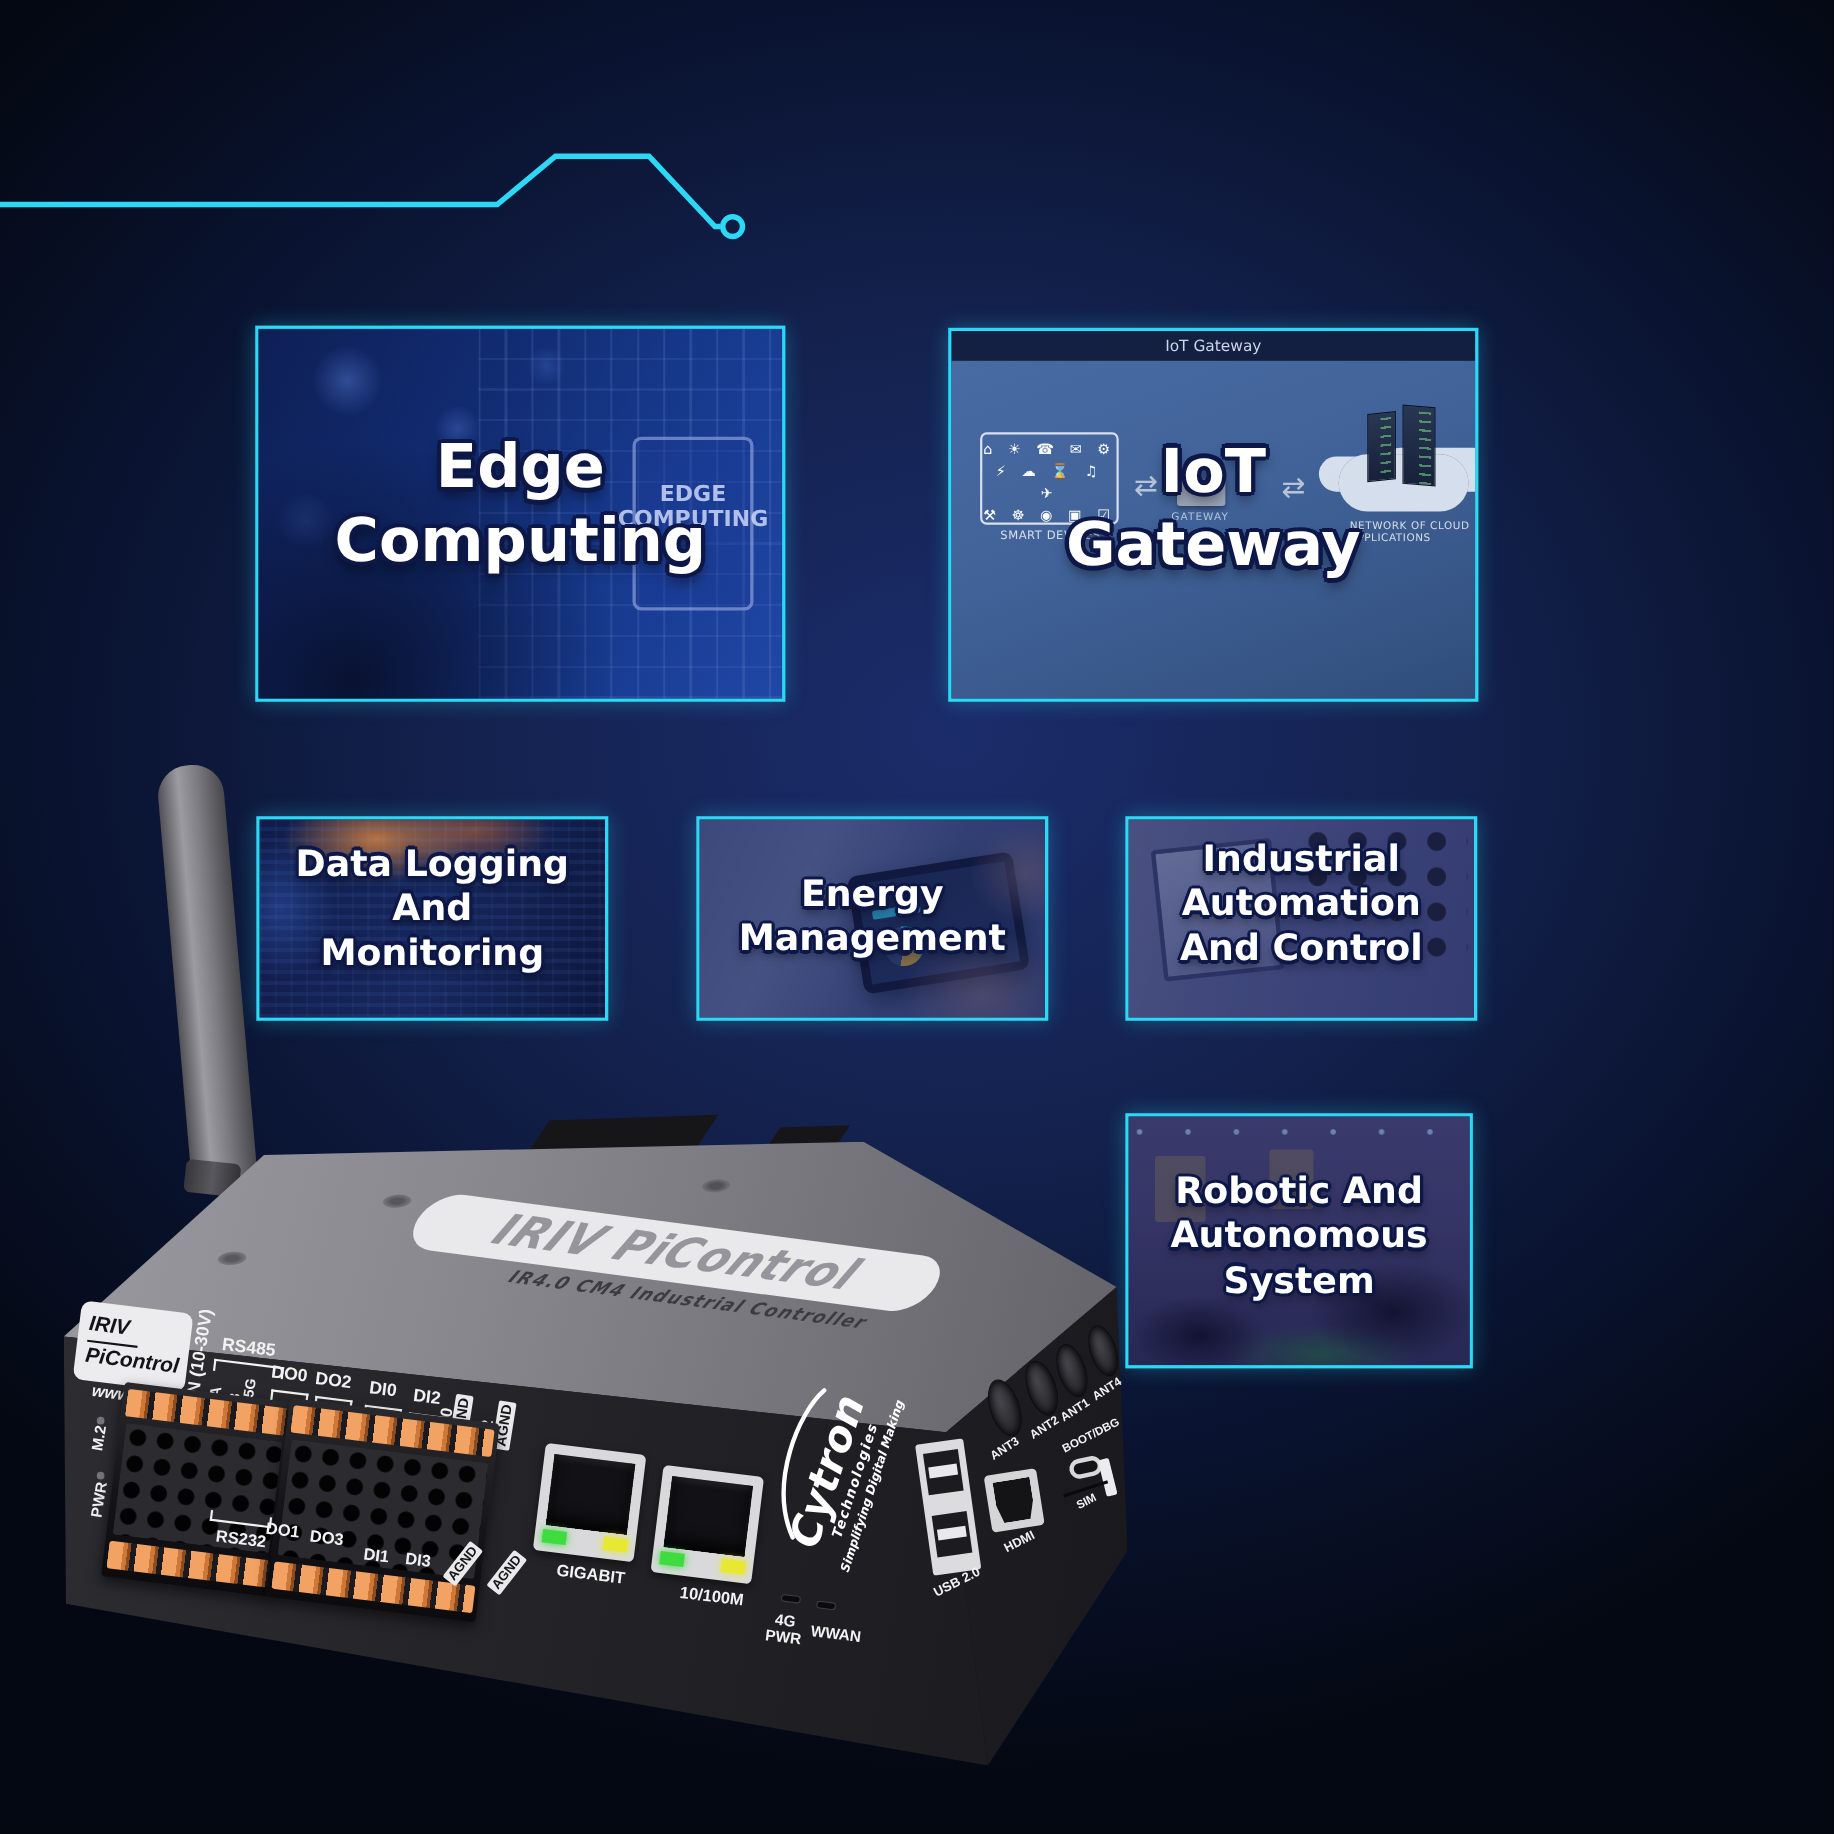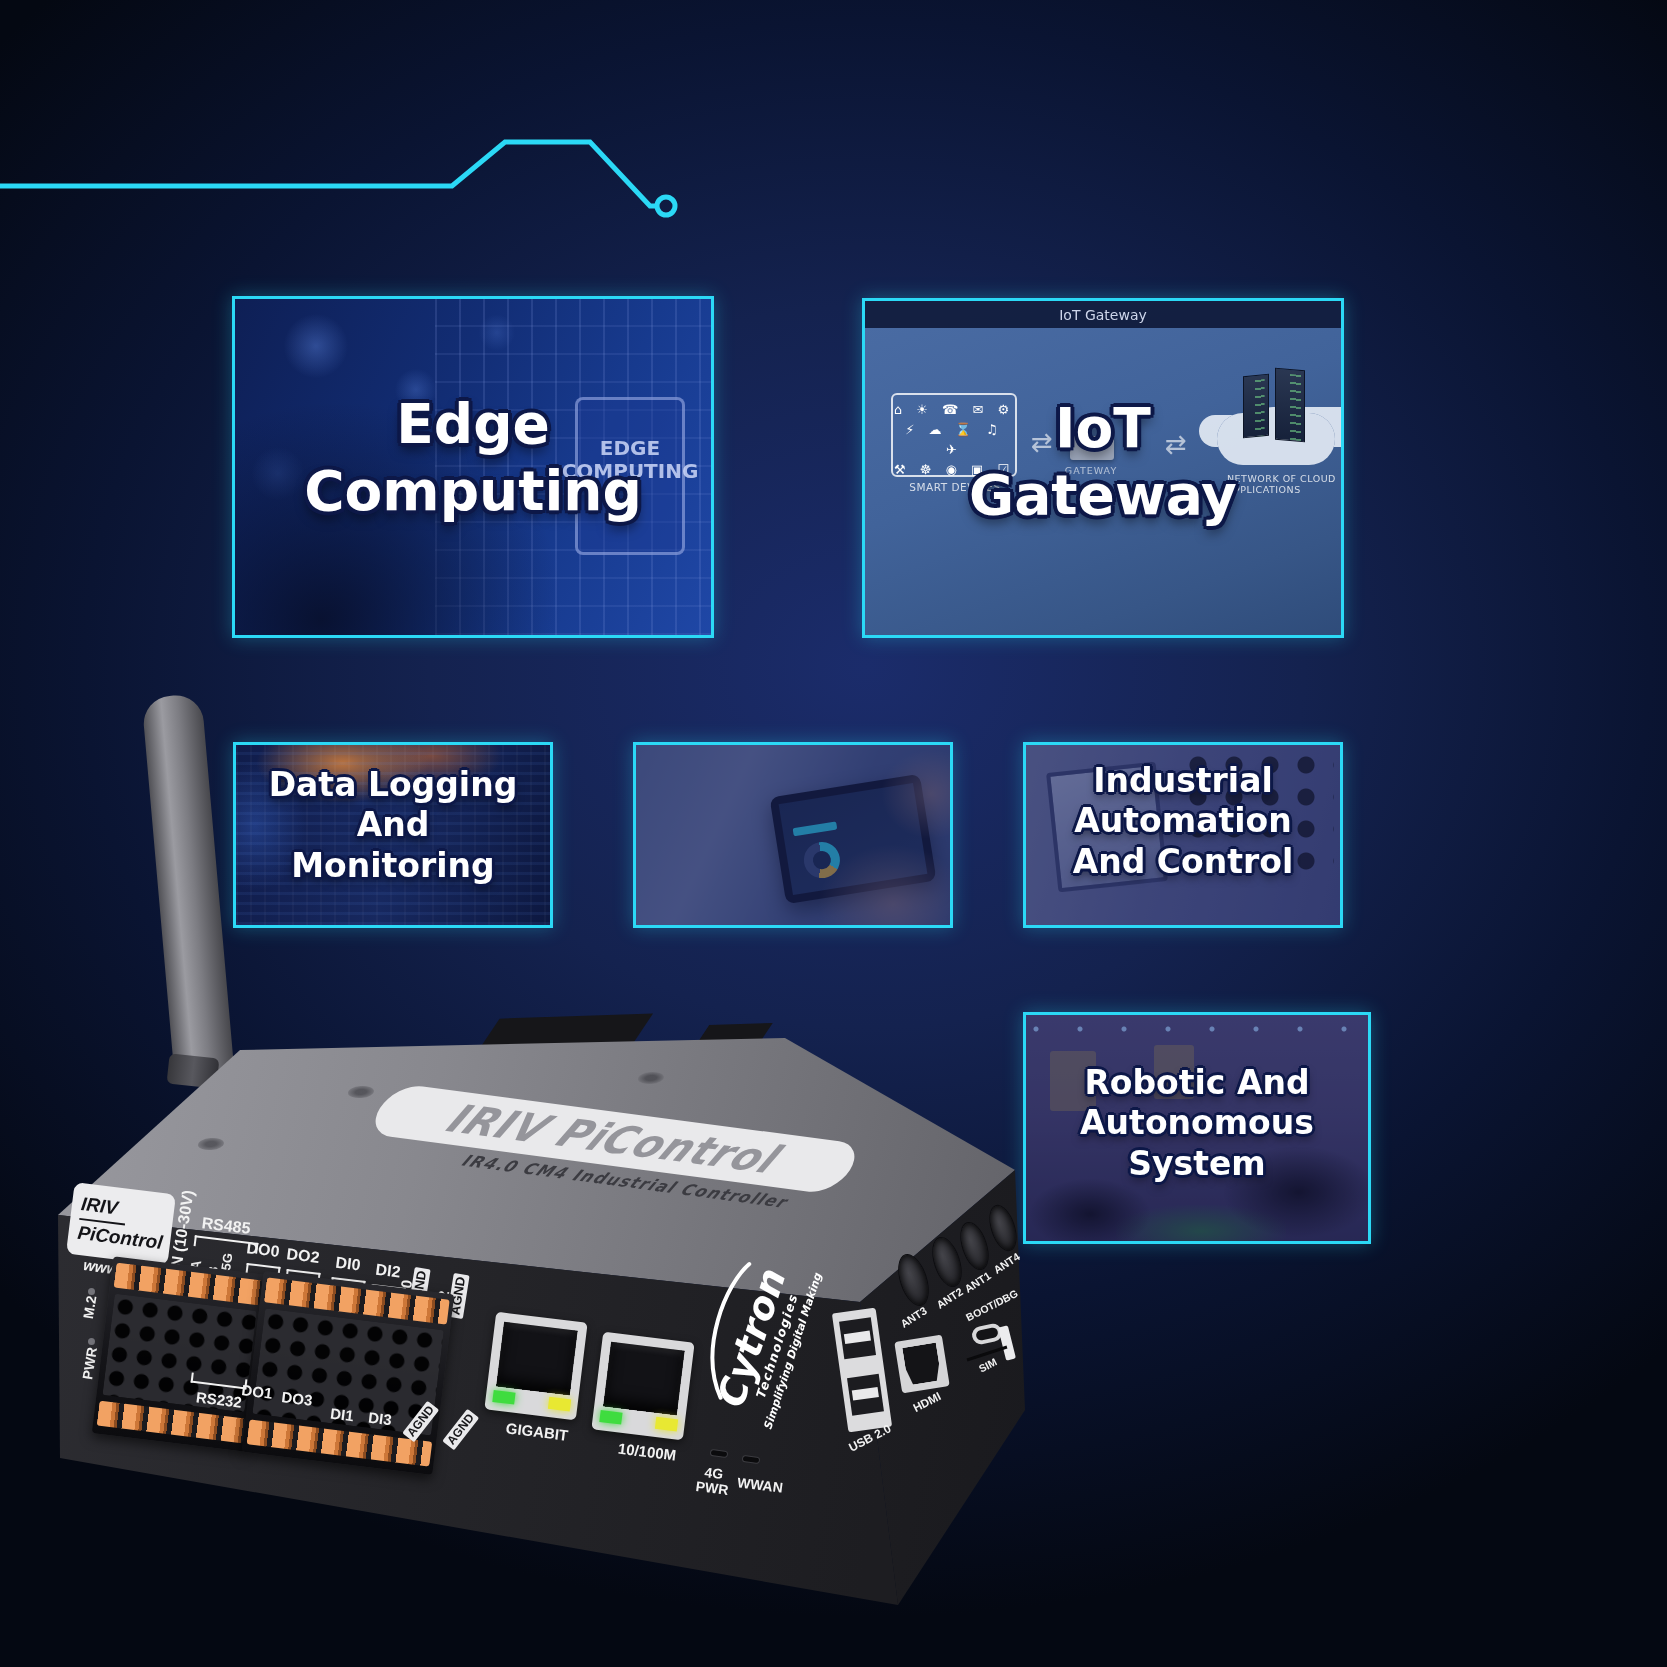--- a/index.html
+++ b/index.html
@@ -90,21 +90,21 @@
   .energy-hand { position:absolute; z-index:1; background:radial-gradient(ellipse, rgba(170,132,128,.55), transparent 70%); }
 
   .card-industrial { left:1023px; top:742px; width:320px; height:186px; }
   .ind-base { background:linear-gradient(105deg,#6d749f 0%,#585f92 45%,#484f83 100%); }
   .ind-screen { position:absolute; left:26px; top:22px; width:110px; height:120px; background:linear-gradient(160deg,#99a1c4,#6f78a4);
       transform:rotate(-6deg); border:4px solid #3c4370; border-radius:4px; z-index:1; }
   .ind-knobs { position:absolute; right:6px; top:8px; width:150px; height:120px; z-index:1; opacity:.85;
       background:radial-gradient(circle 9px at 14px 12px, #14141e 8px, transparent 9px); background-size:36px 32px; }
   .ind-overlay { background:rgba(24,34,88,.42); z-index:2; }
 
-  .card-robotic { left:1023px; top:1012px; width:348px; height:232px; }
+  .card-robotic { left:1023px; top:1012px; width:316px; height:232px; }
   .rob-base { background:linear-gradient(180deg,#4c4a7c 0%,#434170 45%,#2f2e57 100%); }
   .rob-lights { position:absolute; left:0; right:0; top:8px; height:12px; opacity:.9; z-index:1;
       background:radial-gradient(circle 3px at 10px 6px, rgba(160,205,255,.95) 2px, transparent 3px);
       background-size:44px 12px; background-repeat:repeat-x; }
   .rob-wall { position:absolute; background:rgba(154,138,88,.45); border-radius:3px; z-index:1; }
   .rob-green { position:absolute; left:90px; bottom:-16px; width:170px; height:52px; z-index:1;
       background:radial-gradient(ellipse, rgba(40,100,70,.9), transparent 75%); }
   .rob-rover { position:absolute; background:radial-gradient(ellipse, rgba(10,10,22,.85), transparent 72%); z-index:1; }
   .rob-overlay { background:rgba(26,30,80,.35); z-index:2; }
 
@@ -250,20 +250,22 @@
     <div class="layer energy-base"></div>
     <div class="energy-tablet">
       <div class="energy-screen">
         <div class="energy-bar"></div>
         <div class="energy-donut"></div>
       </div>
     </div>
     <div class="energy-hand" style="left:58%; top:55%; width:150px; height:120px;"></div>
     <div class="energy-hand" style="left:78%; top:2%; width:100px; height:90px;"></div>
     <div class="layer energy-overlay"></div>
+    <h2 class="card-title outline-sm" style="top:48px;">Energy
+Management</h2>
   </div>
 
   <div class="card card-industrial">
     <div class="layer ind-base"></div>
     <div class="ind-screen"></div>
     <div class="ind-knobs"></div>
     <div class="layer ind-overlay"></div>
     <h2 class="card-title outline-sm" style="top:16px;">Industrial
 Automation
 And Control</h2>

